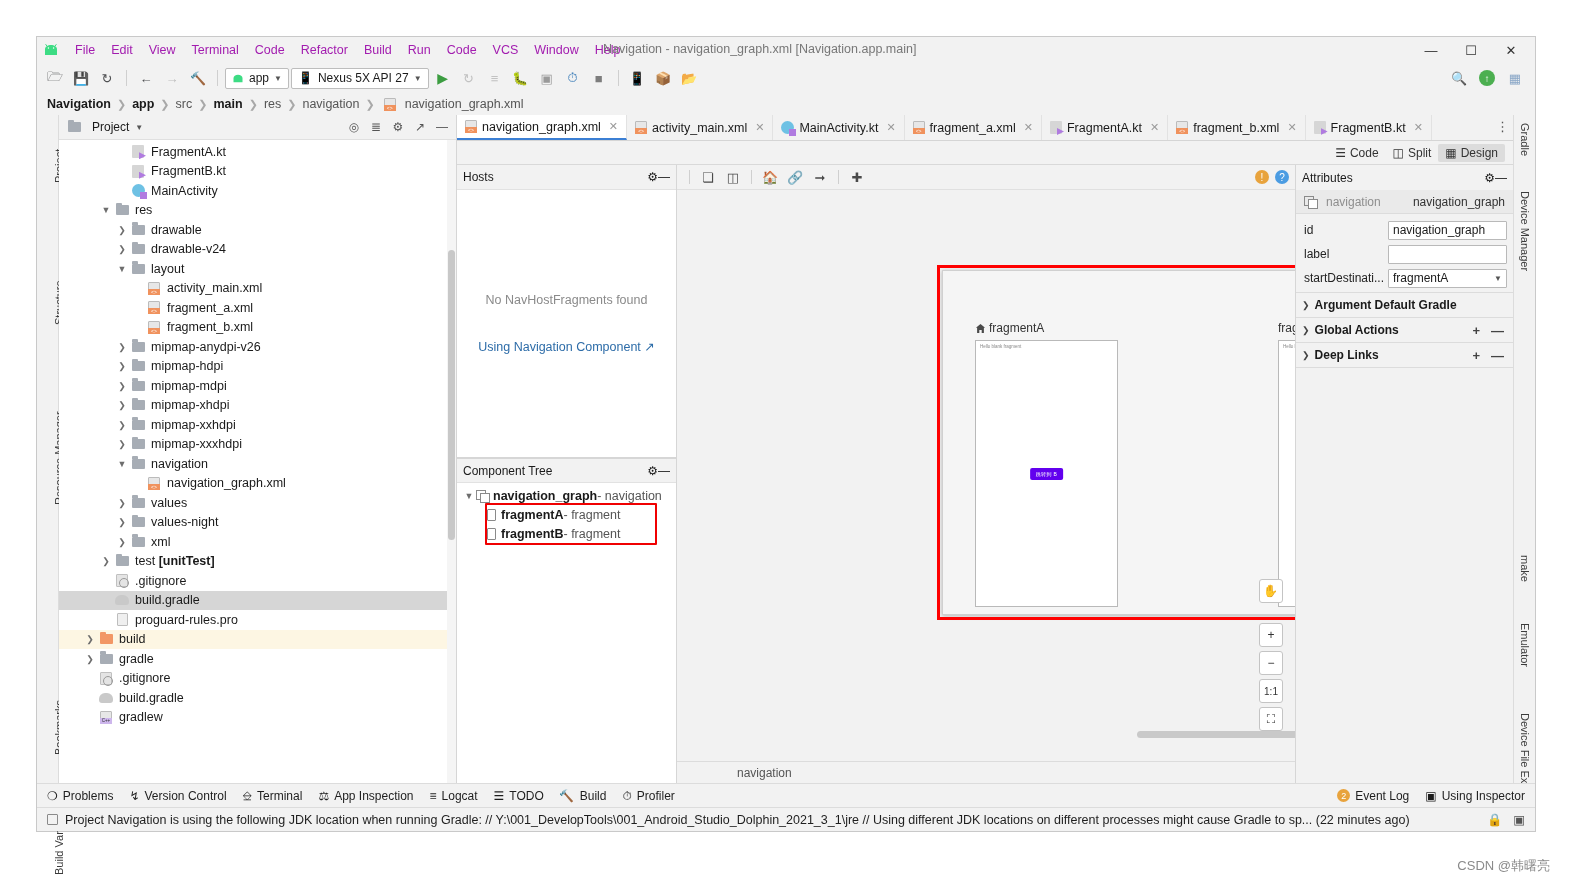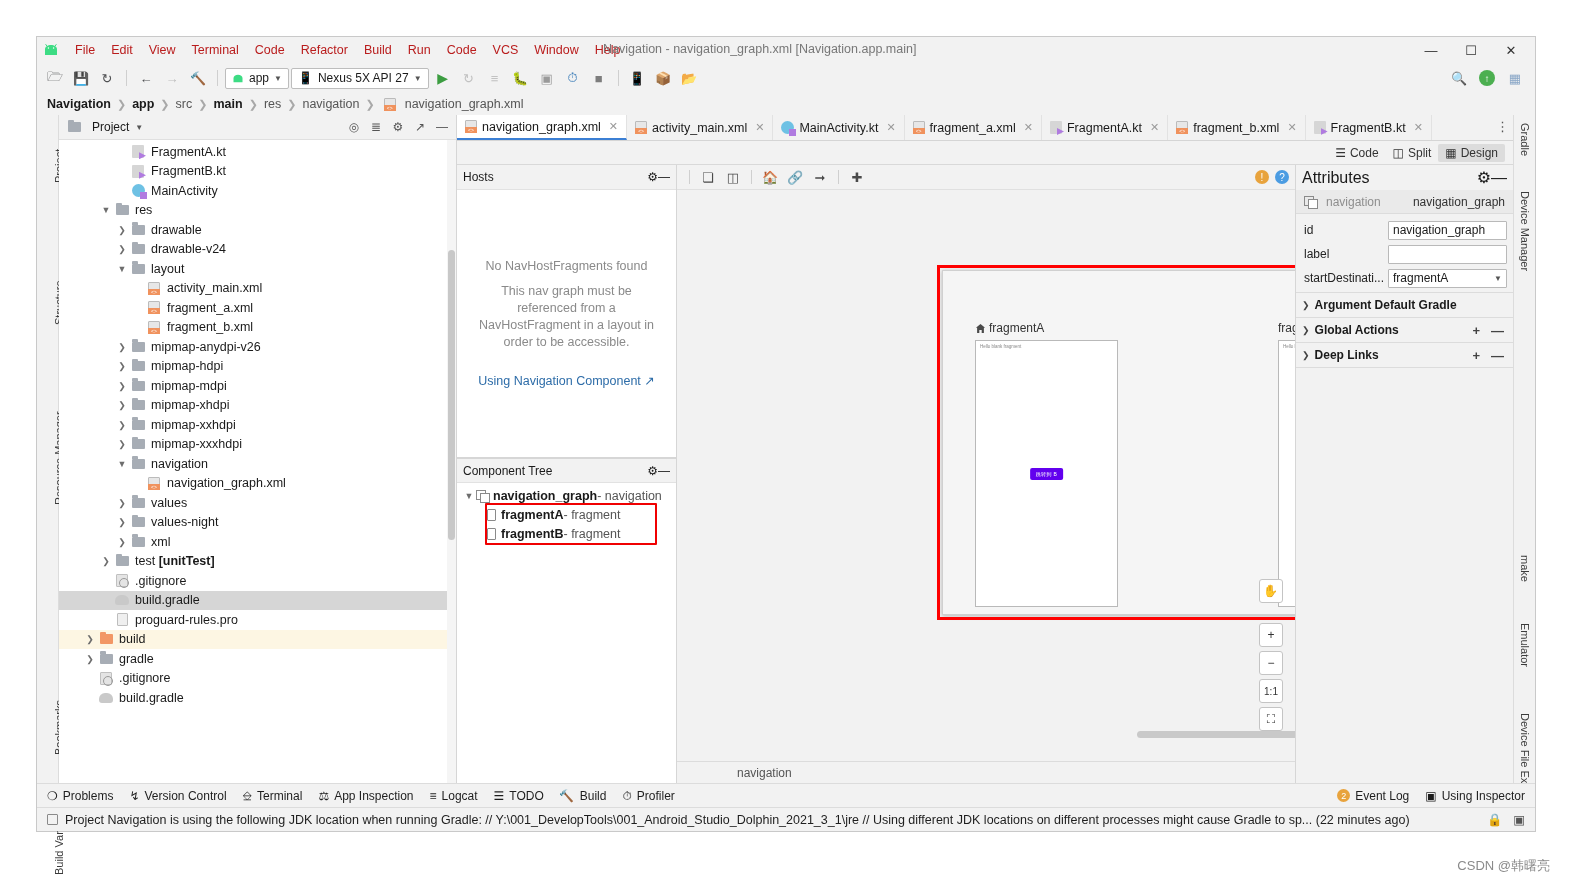--- a/index.html
+++ b/index.html
@@ -22,21 +22,21 @@
 
   
   .menubar {
     height:26px; display:flex; align-items:center;
     background:#f2f2f2; padding-left:6px; position:relative;
   }
   .droid {
     width:16px; height:14px; margin-right:8px; position:relative;
   }
   .menu-item {
-    padding:2px 8px; font-size:12.5px; color:#b91c1c; cursor:default;
+    padding:2px 8px; font-size:12.5px; color:#a21caf; cursor:default;
   }
   .win-title {
     position:absolute; left:566px; top:5px;
     font-size:12.5px; color:#777;
   }
   .win-ctrls {
     position:absolute; right:4px; top:0; height:26px;
     display:flex; align-items:center;
   }
   .win-btn {
@@ -243,21 +243,21 @@
     position:absolute; left:0; bottom:22px; height:8px; width:100%;
   }
   .canvas-hthumb { position:absolute; left:460px; width:300px; height:7px; background:#c9c9c9; border-radius:4px; }
   .canvas-foot {
     height:22px; background:#f2f2f2; border-top:1px solid #dcdcdc;
     display:flex; align-items:center; padding-left:60px; font-size:12px; color:#555;
   }
 
   
   .attr-panel { width:218px; background:#f2f2f2; display:flex; flex-direction:column; border-left:1px solid #d6d6d6; }
-  .attr-head { height:25px; display:flex; align-items:center; padding:0 6px; font-size:16px; background:#f2f2f2; }
+  .attr-head { height:25px; display:flex; align-items:center; padding:0 6px; font-size:12px; background:#f2f2f2; }
   .attr-head .spacer { flex:1; }
   .attr-sel {
     height:24px; display:flex; align-items:center; gap:5px; padding:0 8px;
     font-size:12px; color:#8e8e8e; background:#eaeaea; border-bottom:1px solid #dcdcdc;
   }
   .attr-sel .val { margin-left:auto; color:#333; }
   .attr-rows { background:#f2f2f2; padding:4px 0 2px 0; }
   .arow { height:24px; display:flex; align-items:center; padding:0 6px 0 8px; font-size:12px; gap:6px; }
   .arow .lbl { width:78px; color:#222; }
   .afield {
@@ -622,20 +622,27 @@
               </span>
               <span class="tlabel">.gitignore</span>
             </div>
             <div class="tnode" style="padding-left: 24px;">
               <span class="arrow none">·</span>
               <span class="ficon">
                 <span class="elephant"></span>
               </span>
               <span class="tlabel">build.gradle</span>
             </div>
+            <div class="tnode" style="padding-left: 24px;">
+              <span class="arrow none">·</span>
+              <span class="ficon">
+                <span class="xmlico cpp"></span>
+              </span>
+              <span class="tlabel">gradlew</span>
+            </div>
           <div class="tscroll" style="top:0;bottom:0"></div>
           <div class="tthumb" style="top:110px;height:290px"></div>
         </div>
       </div>
 
       <div class="editor-col">
 
         <div class="tabs" id="tabbar">
             <span class="tab active">
               <span style="display: inline-flex; align-items: center;">
@@ -708,21 +715,20 @@
 
           <div class="dpanel">
             <div class="dp-head">
               <span>Hosts</span>
               <span class="spacer"></span>
               <span class="pico">⚙</span>
               <span class="pico">—</span>
             </div>
             <div class="hosts-body">
               <div class="hosts-title">No NavHostFragments found</div>
-              <div class="hosts-sub">This nav graph must be referenced from a NavHostFragment in a layout in order to be accessible.</div>
               <div class="hosts-link">Using Navigation Component ↗</div>
             </div>
             <div class="dp-head" style="border-top:1px solid #d6d6d6">
               <span>Component Tree</span>
               <span class="spacer"></span>
               <span class="pico">⚙</span>
               <span class="pico">—</span>
             </div>
             <div class="ctree-body">
               <div class="ct-row" style="padding-left:5px">

